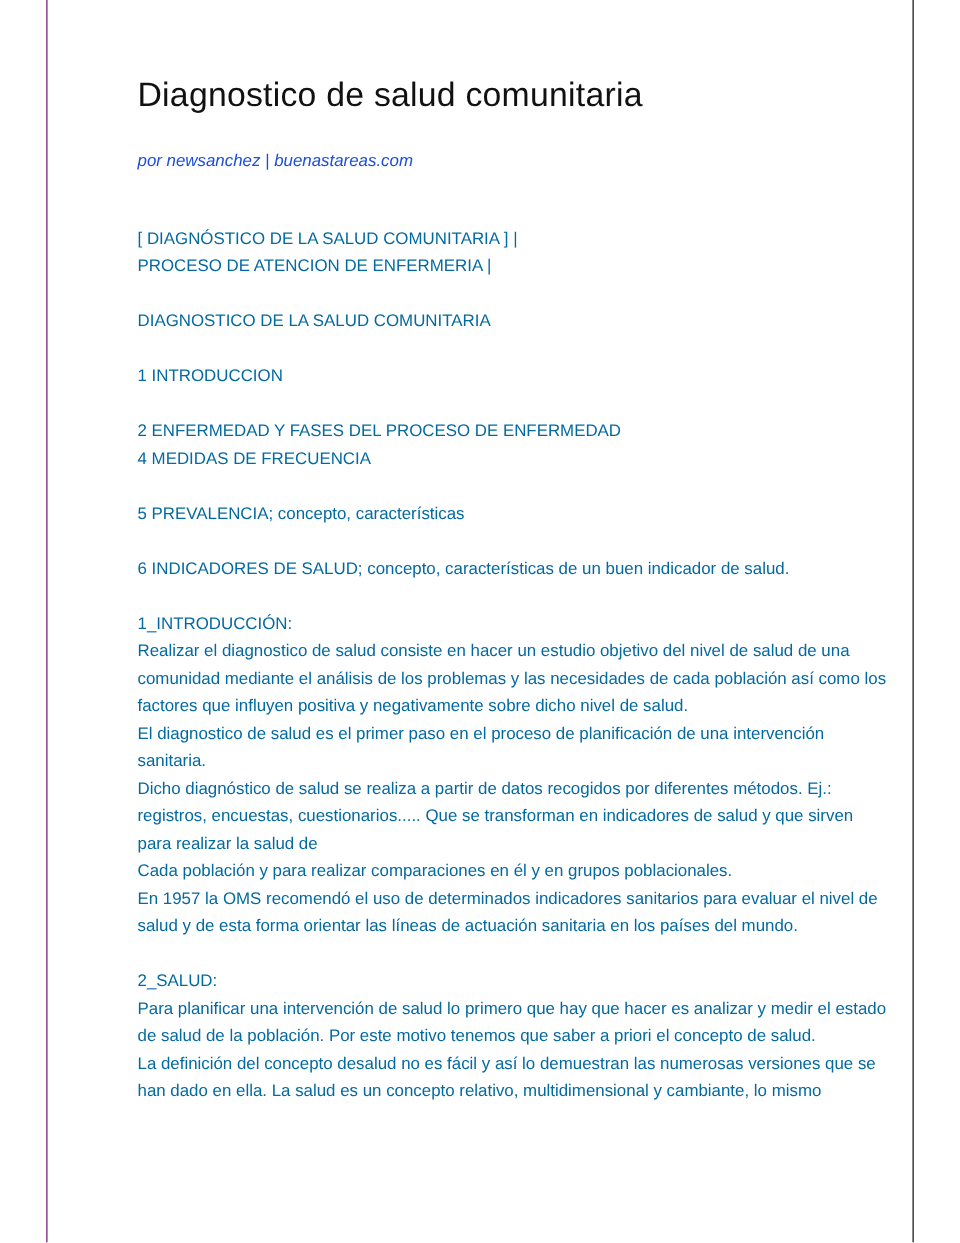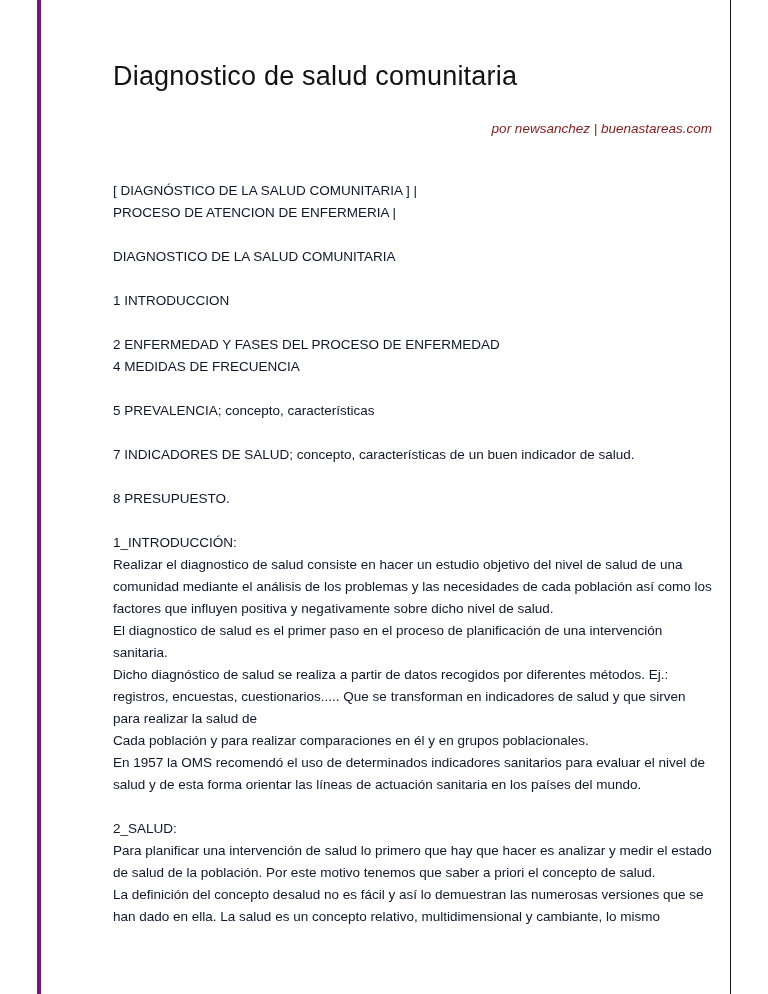--- a/index.html
+++ b/index.html
@@ -14,66 +14,64 @@
     color: #1f1f1f;
     position: relative;
     overflow: hidden;
   }
   .page {
     position: absolute;
     left: 37px;
     right: 37px;
     top: 0;
     bottom: 0;
-    border-left: 4px solid #701a75;
+    border-left: 1px solid #701a75;
     border-right: 1px solid #141414;
     box-sizing: border-box;
     padding: 60px 18px 0 72px;
     background: #ffffff;
   }
   .title {
     font-size: 27px;
     font-weight: 400;
     letter-spacing: 0.2px;
     color: #111111;
     margin: 0 0 26px 0;
     line-height: 1.2;
   }
   .byline {
     font-size: 13.5px;
     font-style: italic;
-    color: #7f1d1d;
+    color: #1d4ed8;
     margin: 0 0 40px 0;
     line-height: 22px;
-    text-align: right;
   }
   .block {
     font-size: 13.5px;
     line-height: 22px;
-    color: #0f172a;
+    color: #0369a1;
     margin: 0 0 22px 0;
     white-space: pre-line;
   }
 </style>
 </head>
 <body>
 
 <div class="page">
   <h1 class="title">Diagnostico de salud comunitaria</h1>
   <p class="byline">por newsanchez | buenastareas.com</p>
 
   <p class="block">[ DIAGNÓSTICO DE LA SALUD COMUNITARIA ] |
 PROCESO DE ATENCION DE ENFERMERIA |</p>
   <p class="block">DIAGNOSTICO DE LA SALUD COMUNITARIA</p>
   <p class="block">1 INTRODUCCION</p>
   <p class="block">2 ENFERMEDAD Y FASES DEL PROCESO DE ENFERMEDAD
 4 MEDIDAS DE FRECUENCIA</p>
   <p class="block">5 PREVALENCIA; concepto, características</p>
-  <p class="block">7 INDICADORES DE SALUD; concepto, características de un buen indicador de salud.</p>
-  <p class="block">8 PRESUPUESTO.</p>
+  <p class="block">6 INDICADORES DE SALUD; concepto, características de un buen indicador de salud.</p>
   <p class="block">1_INTRODUCCIÓN:
 Realizar el diagnostico de salud consiste en hacer un estudio objetivo del nivel de salud de una comunidad mediante el análisis de los problemas y las necesidades de cada población así como los factores que influyen positiva y negativamente sobre dicho nivel de salud.
 El diagnostico de salud es el primer paso en el proceso de planificación de una intervención sanitaria.
 Dicho diagnóstico de salud se realiza a partir de datos recogidos por diferentes métodos. Ej.: registros, encuestas, cuestionarios..... Que se transforman en indicadores de salud y que sirven para realizar la salud de
 Cada población y para realizar comparaciones en él y en grupos poblacionales.
 En 1957 la OMS recomendó el uso de determinados indicadores sanitarios para evaluar el nivel de salud y de esta forma orientar las líneas de actuación sanitaria en los países del mundo.</p>
   <p class="block">2_SALUD:
 Para planificar una intervención de salud lo primero que hay que hacer es analizar y medir el estado de salud de la población. Por este motivo tenemos que saber a priori el concepto de salud.
 La definición del concepto desalud no es fácil y así lo demuestran las numerosas versiones que se han dado en ella. La salud es un concepto relativo, multidimensional y cambiante, lo mismo</p>
 </div>

